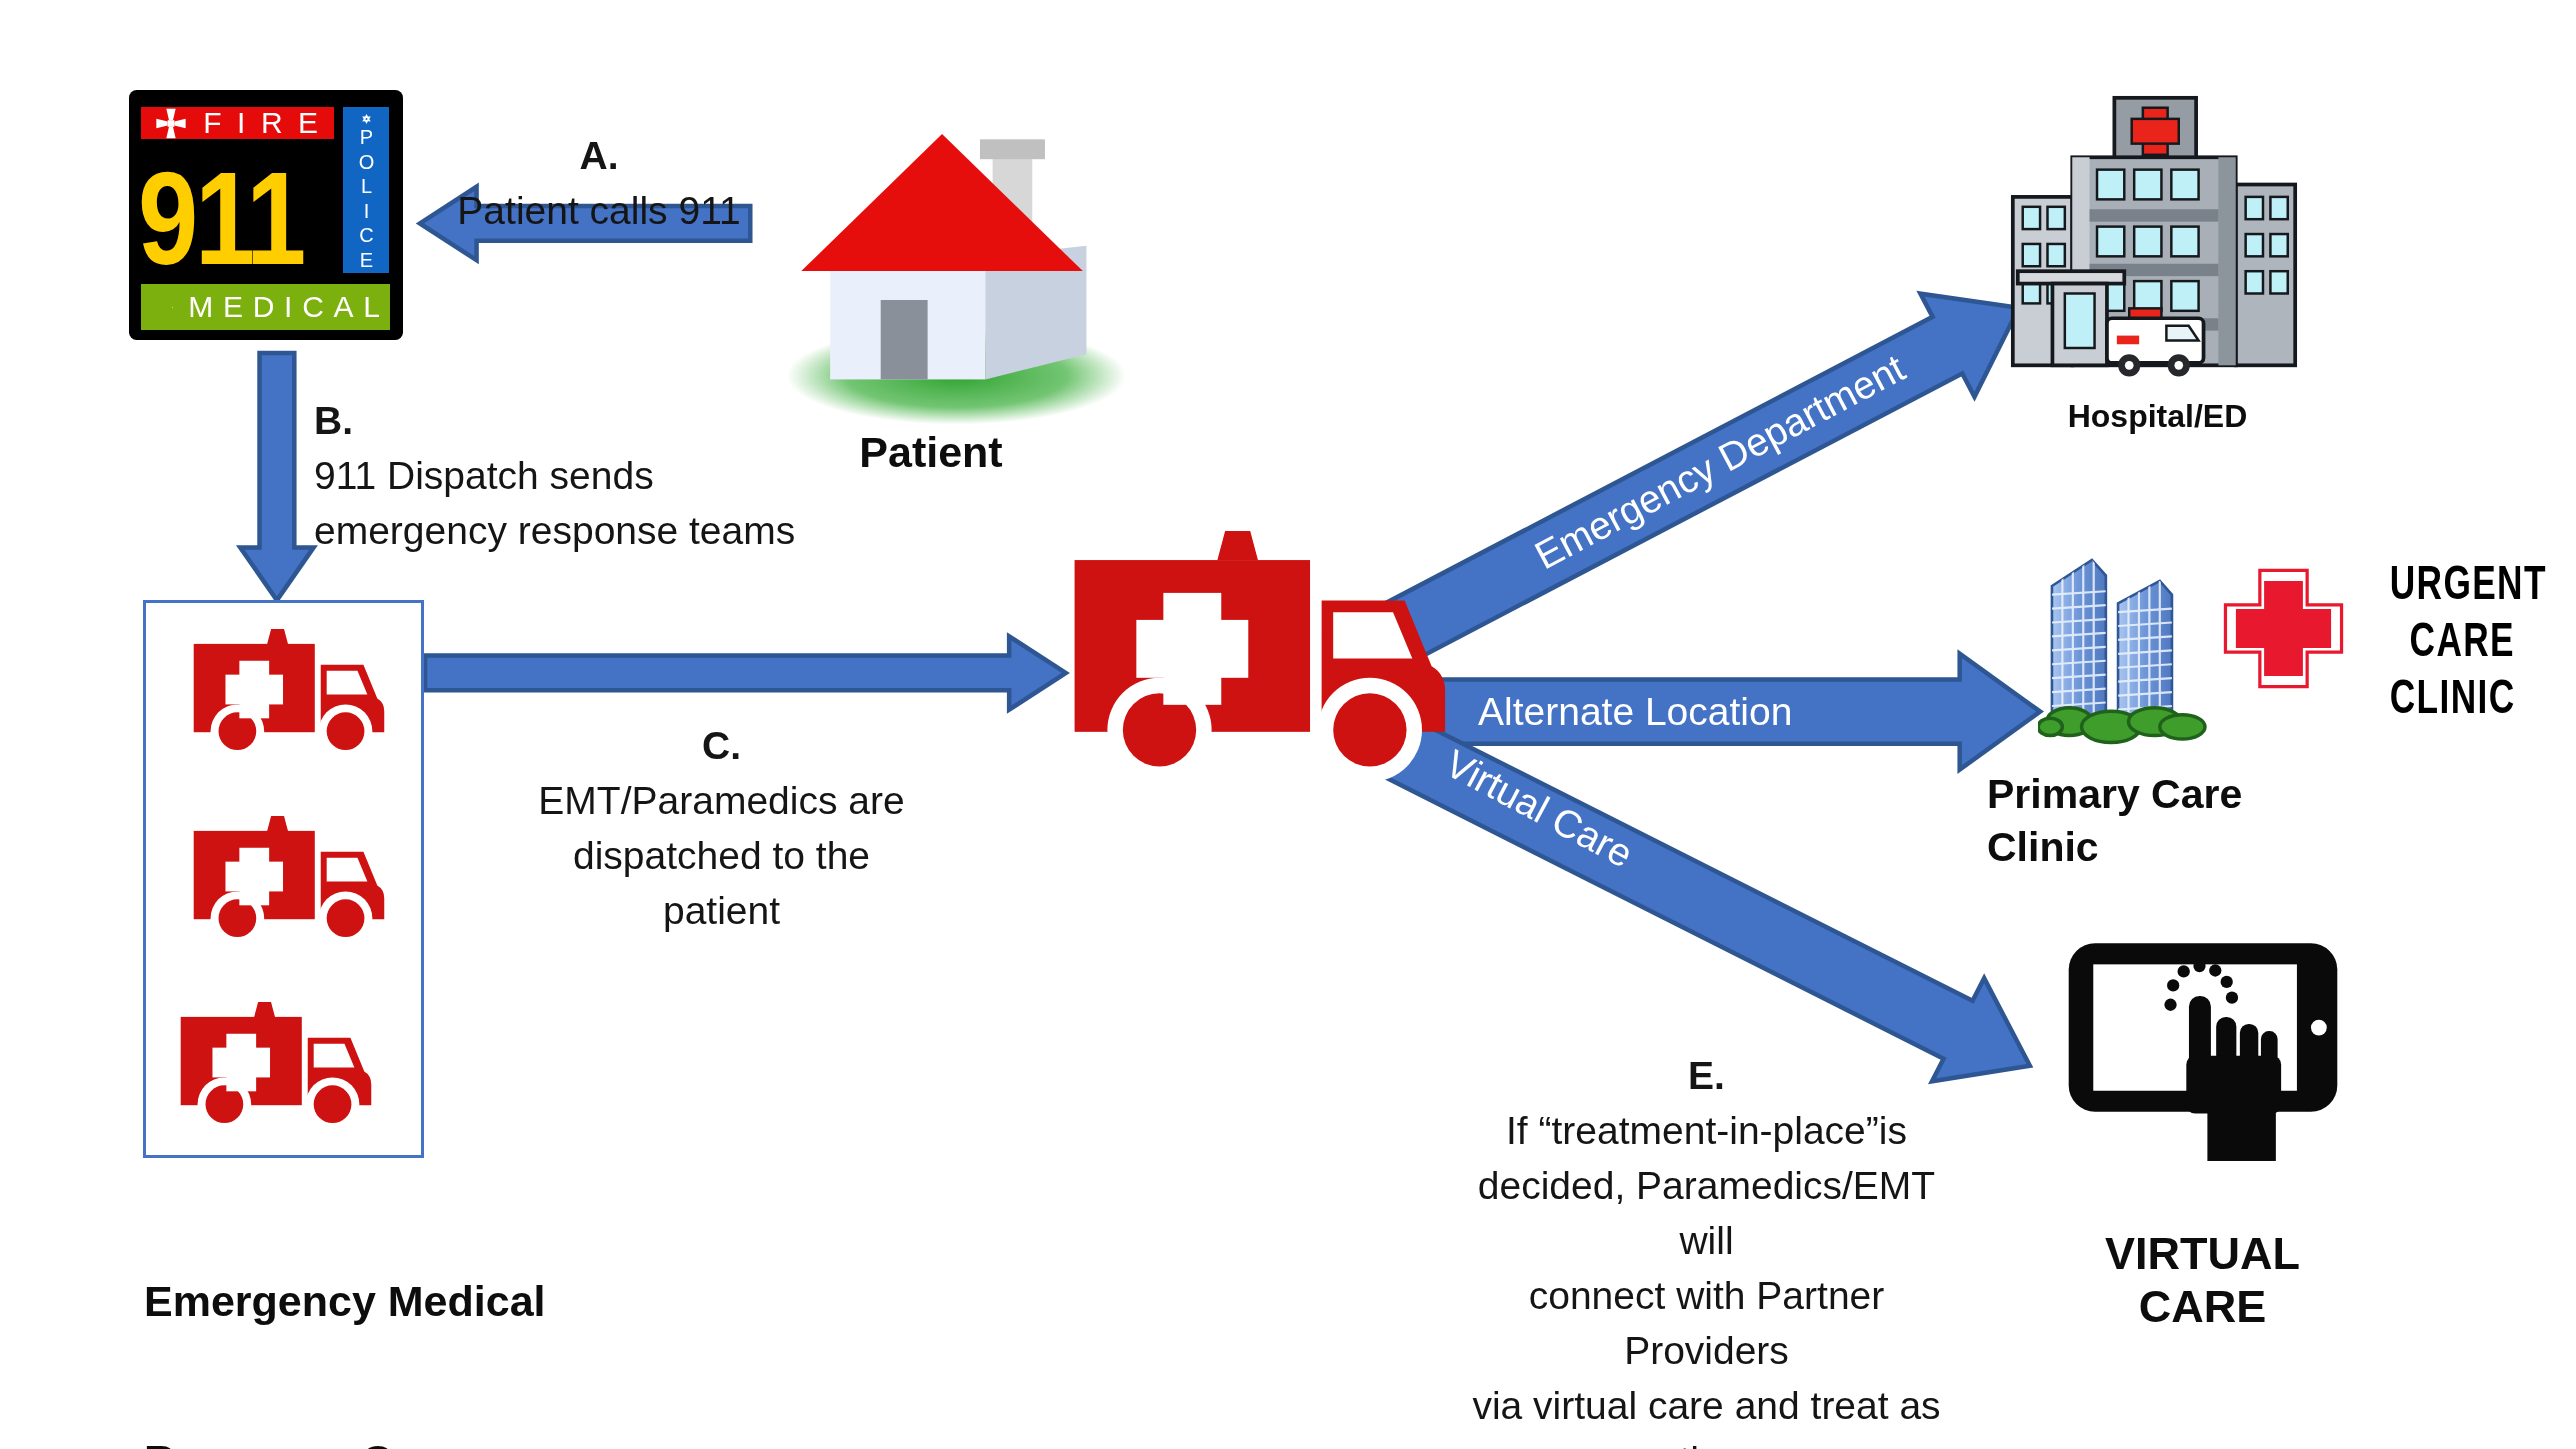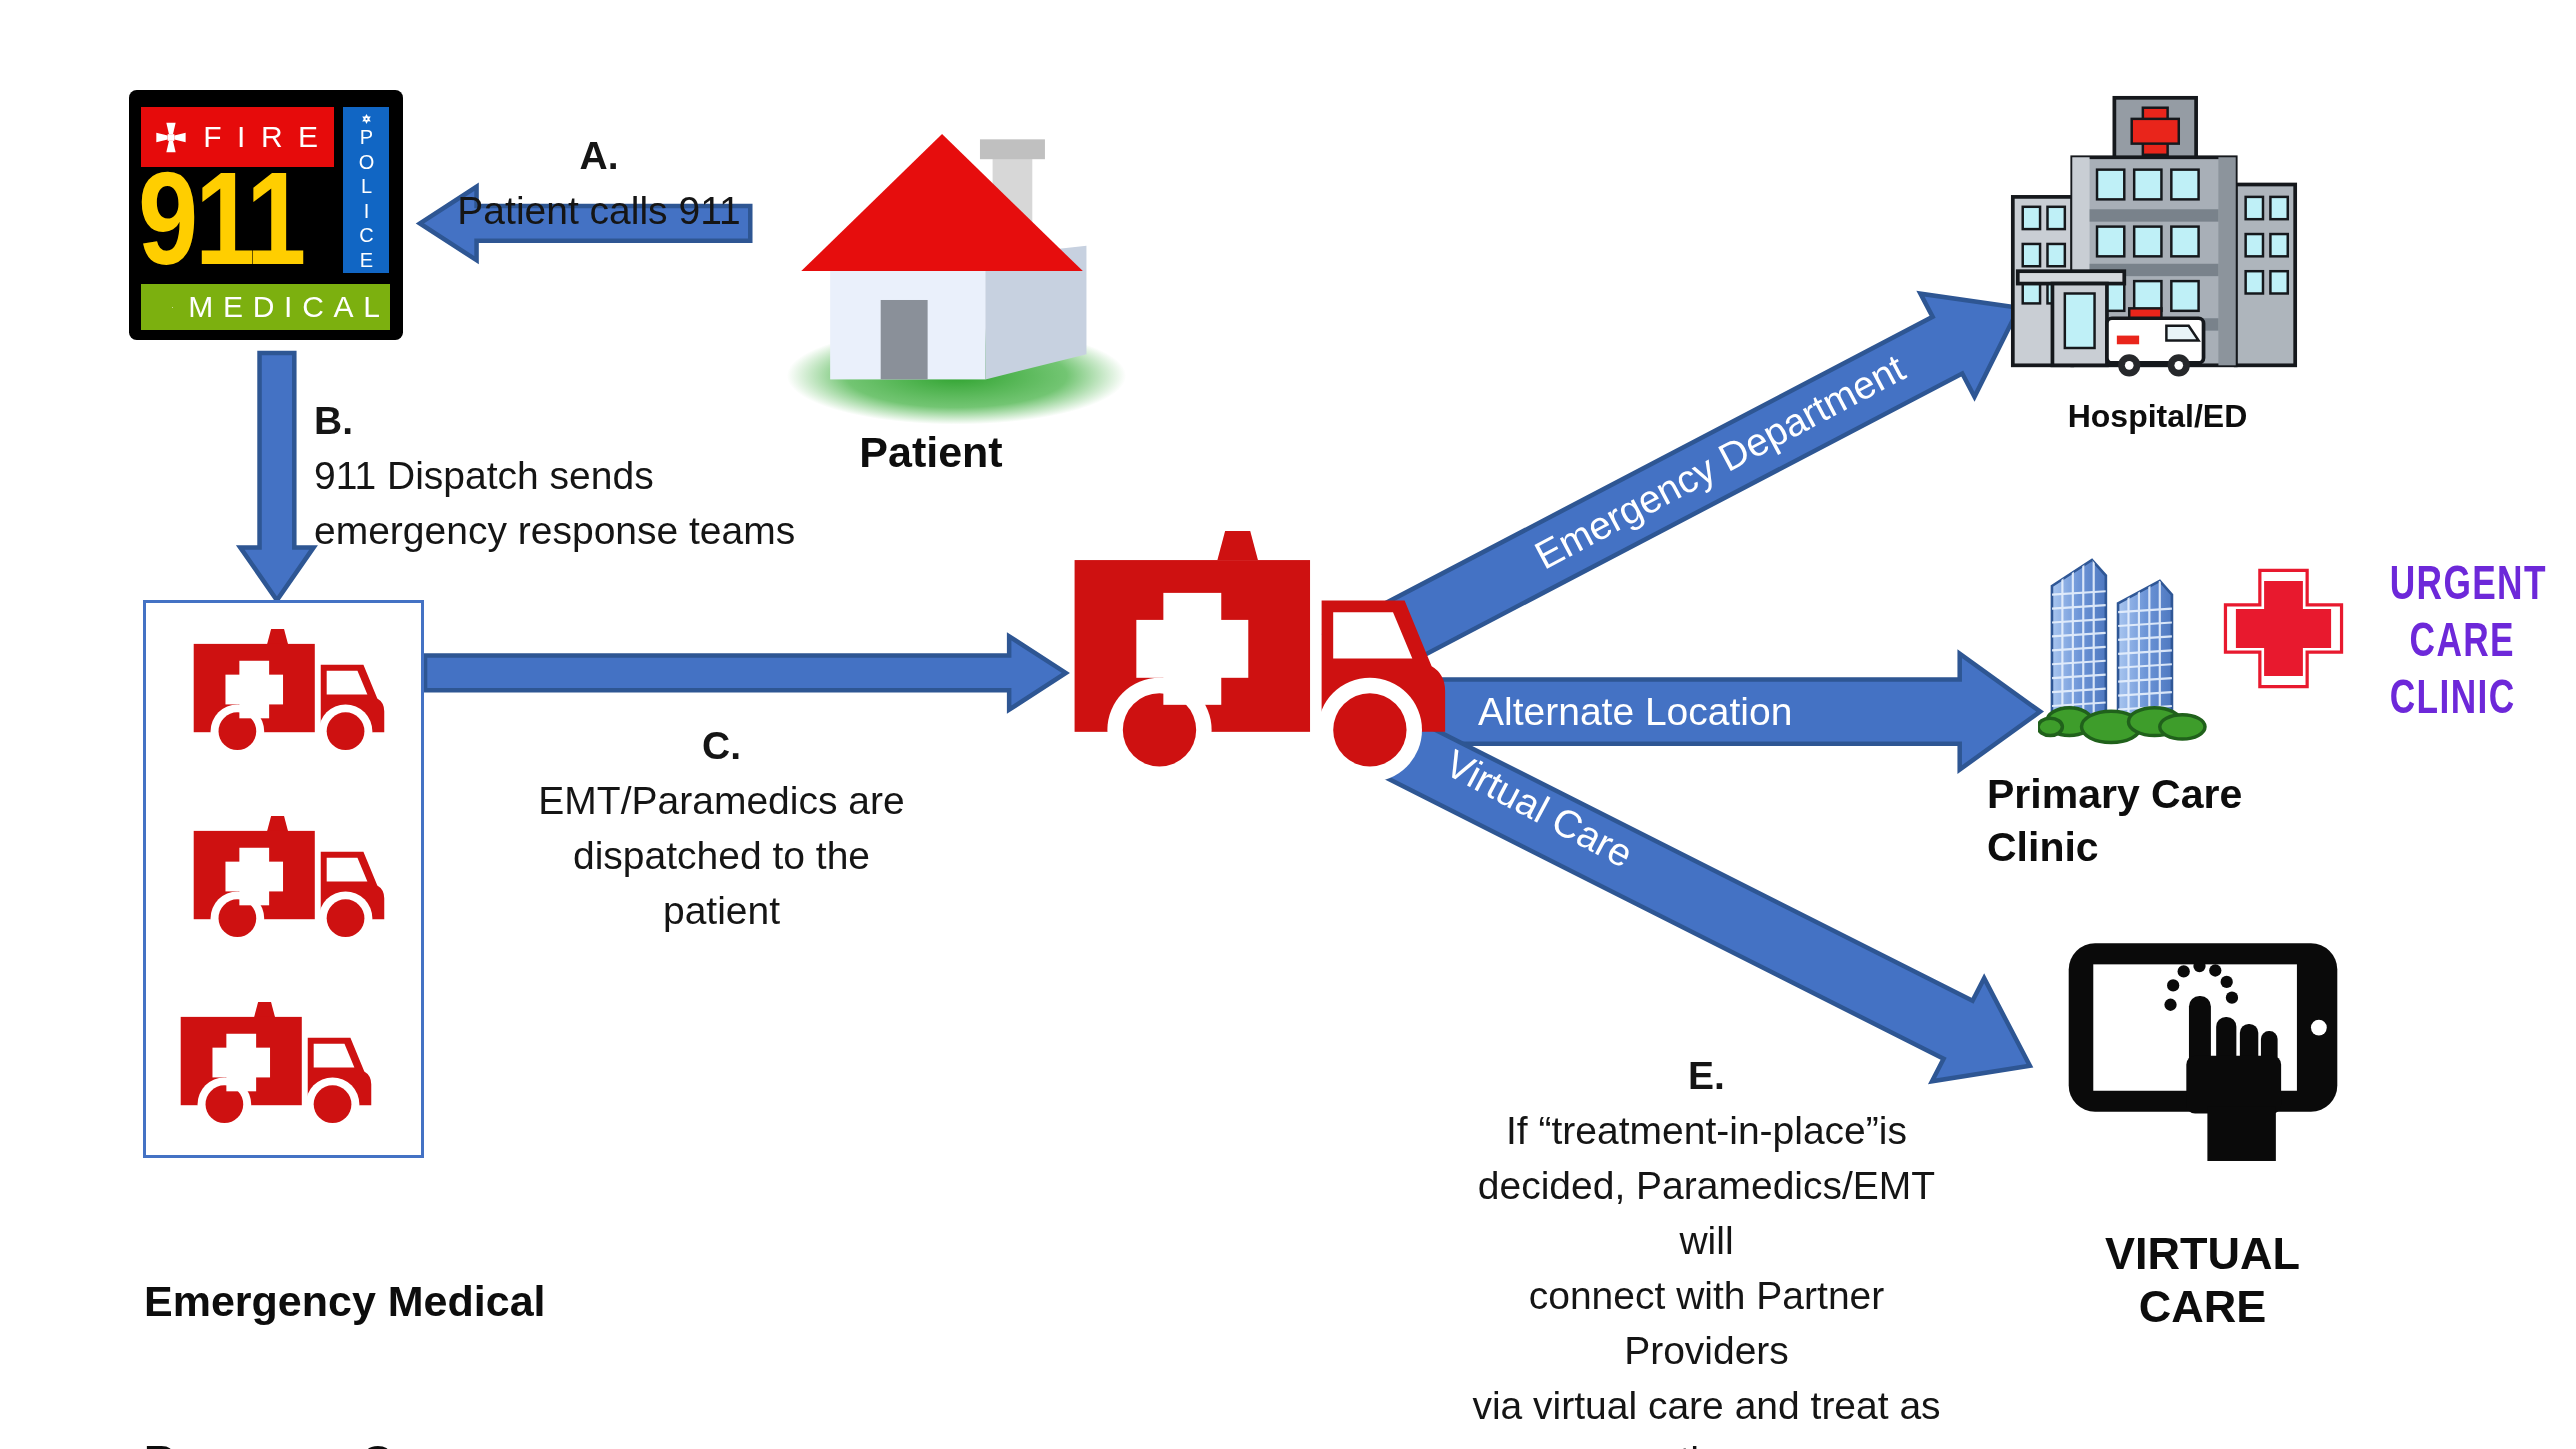--- a/index.html
+++ b/index.html
@@ -11,31 +11,31 @@
   .label{z-index:3;}
   .txt{font-size:39px;line-height:55px;color:#151515;}
   .txt .ln{white-space:pre-wrap;}
   .bold{font-weight:700;}
   .center{text-align:center;}
   .nodelabel{font-weight:700;font-size:43px;line-height:53px;color:#0d0d0d;white-space:pre-wrap;}
   .ribbon{color:#fff;font-size:39px;line-height:54px;white-space:nowrap;}
   
   .logo911{background:#000;border-radius:7.7px;}
   .logo911 .bar{position:absolute;display:flex;align-items:center;}
-  .bar-fire{background:#E60B0B;left:11.6px;top:17.4px;width:193px;height:60px;gap:16.7px;padding-left:14px;box-sizing:border-box;}
+  .bar-fire{background:#E60B0B;left:11.6px;top:17.4px;width:193px;height:32px;gap:16.7px;padding-left:14px;box-sizing:border-box;}
   .bar-fire .t{color:#fff;font-size:30px;letter-spacing:15.5px;font-weight:500;}
   .bar-police{background:#1166C4;left:214px;top:17.4px;width:46px;height:166px;flex-direction:column;justify-content:flex-start;padding-top:5.2px;box-sizing:border-box;}
   .bar-police .t{color:#fff;font-size:20px;letter-spacing:2.6px;font-weight:500;writing-mode:vertical-rl;text-orientation:upright;margin-top:1.3px;}
   .num911{left:9px;top:64px;width:197px;height:129px;color:#FFCE00;font-size:132px;line-height:129px;font-weight:700;transform:scaleX(0.82);transform-origin:left center;letter-spacing:-3.9px;}
   .bar-medical{background:#7CB00F;left:11.6px;top:194px;width:249px;height:46px;gap:15.5px;padding-left:31px;box-sizing:border-box;}
   .bar-medical .t{color:#fff;font-size:30px;letter-spacing:9.7px;font-weight:500;}
   
   .emrc-box{border:3.9px solid #4472C4;background:#fff;box-sizing:border-box;}
   
-  .uc-text{text-align:right;color:#6d28d9;font-weight:700;font-size:49px;line-height:57px;letter-spacing:1.9px;}
+  .uc-text{text-align:right;color:#000000;font-weight:700;font-size:49px;line-height:57px;letter-spacing:1.9px;}
   .uc-text .ucln{display:block;transform:scaleX(0.72);transform-origin:right center;white-space:nowrap;}
 </style>
 </head>
 <body>
 
 <div id="canvas">
 
   <svg id="arrow-layer" width="2576" height="1449" viewBox="0 0 4000 2250">
     <g fill="#4472C4" stroke="#2E5693" stroke-width="7" stroke-linejoin="miter">
       <polygon points="1165,320 740,320 740,290 652,347 740,404 740,374 1165,374"></polygon>

